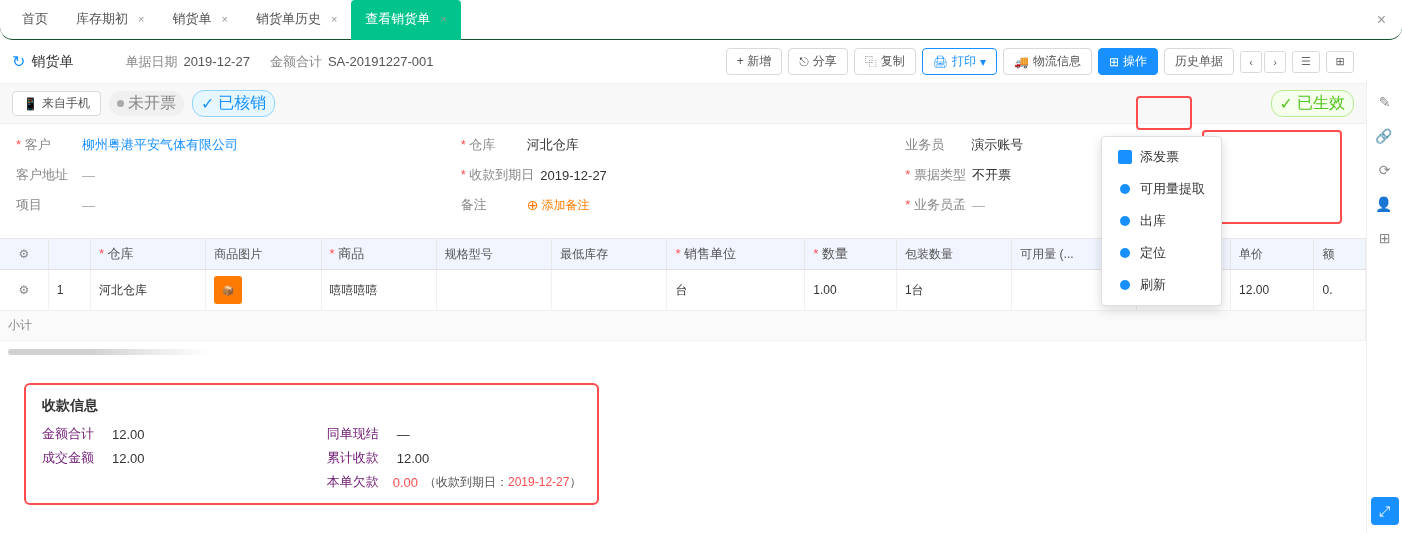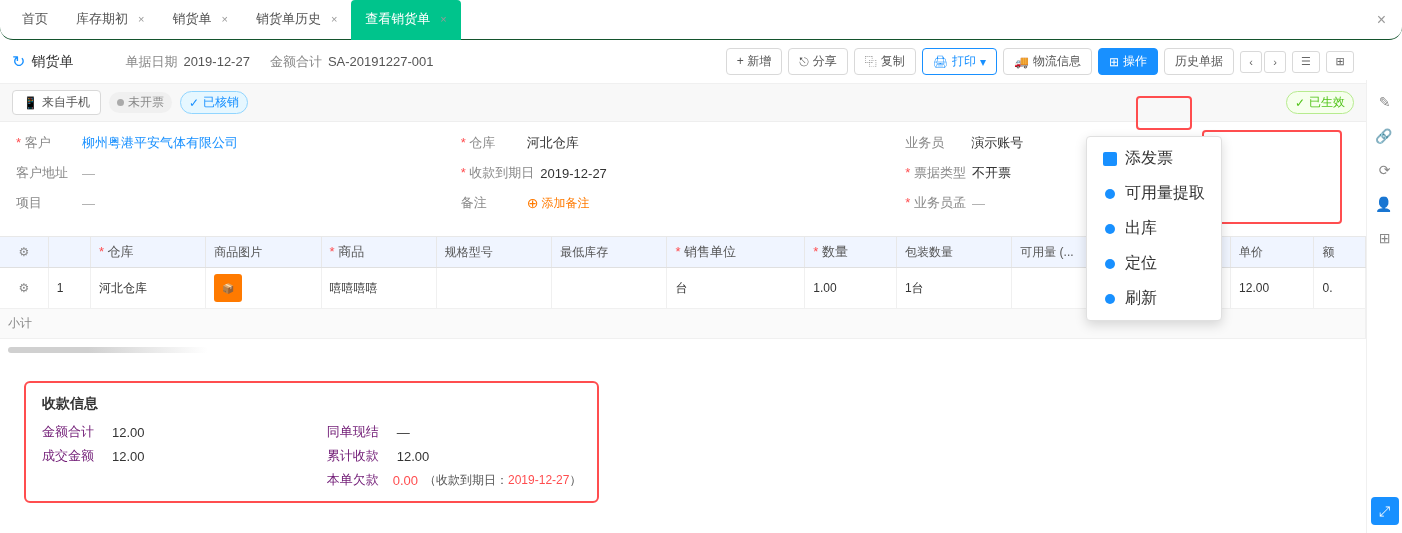--- a/index.html
+++ b/index.html
@@ -44,21 +44,21 @@
       display: flex; align-items: center; padding: 6px 12px; background: #f8f8f8;
       border-bottom: 1px solid #eee; gap: 8px;
     }
     .action-btn {
       display: flex; align-items: center; gap: 4px; padding: 3px 10px;
       border: 1px solid #d9d9d9; border-radius: 4px; cursor: pointer;
       background: #fff; font-size: 12px; color: #555; white-space: nowrap;
     }
     .status-badge {
       display: inline-flex; align-items: center; gap: 4px; padding: 2px 8px;
-      border-radius: 12px; font-size: 12px;
+      border-radius: 12px; font-size: 16px;
     }
     .badge-gray { background: #f0f0f0; color: #888; }
     .badge-green { background: #f6ffed; color: #52c41a; border: 1px solid #b7eb8f; }
     .badge-blue { background: #e6f7ff; color: #1890ff; border: 1px solid #91d5ff; }
     .action-right { margin-left: auto; display: flex; align-items: center; gap: 6px; }
 
     
     .form-section { padding: 12px 16px; background: #fff; }
     .form-row { display: flex; align-items: flex-start; gap: 0; margin-bottom: 12px; }
     .form-field { display: flex; align-items: center; flex: 1; gap: 6px; min-width: 0; }
@@ -102,21 +102,21 @@
 
     
     .dropdown-menu {
       position: absolute; top: 96px; right: 180px;
       background: #fff; border: 1px solid #e0e0e0; border-radius: 4px;
       box-shadow: 0 4px 12px rgba(0,0,0,0.15); z-index: 100; min-width: 120px;
       padding: 4px 0;
     }
     .dropdown-menu-item {
       display: flex; align-items: center; gap: 8px; padding: 7px 16px;
-      cursor: pointer; font-size: 16px; color: #333;
+      cursor: pointer; font-size: 13px; color: #333;
     }
     .menu-icon-square { width: 14px; height: 14px; background: #1890ff; border-radius: 2px; display: inline-block; }
     .menu-icon-circle { width: 10px; height: 10px; border-radius: 50%; background: #1890ff; display: inline-block; margin: 2px; }
 
     
     .highlight-box {
       position: absolute; top: 56px; right: 210px;
       border: 2px solid #ff4d4f; border-radius: 4px; width: 56px; height: 34px;
       pointer-events: none; z-index: 50;
     }

